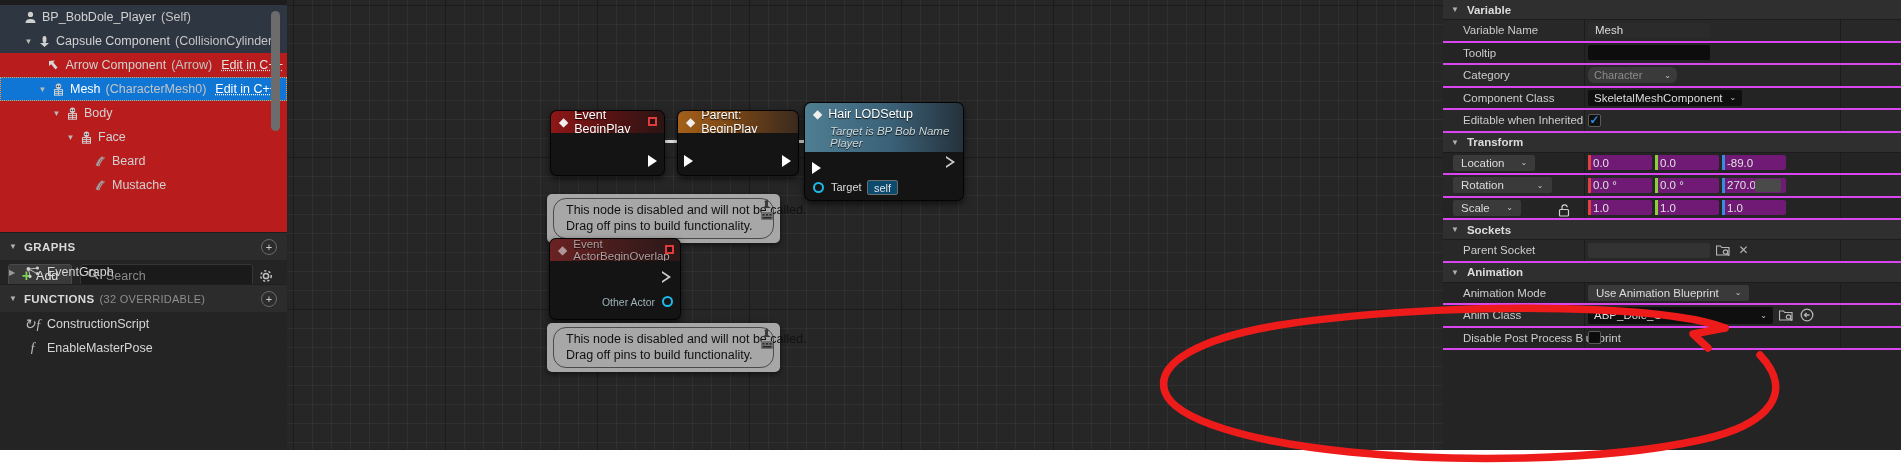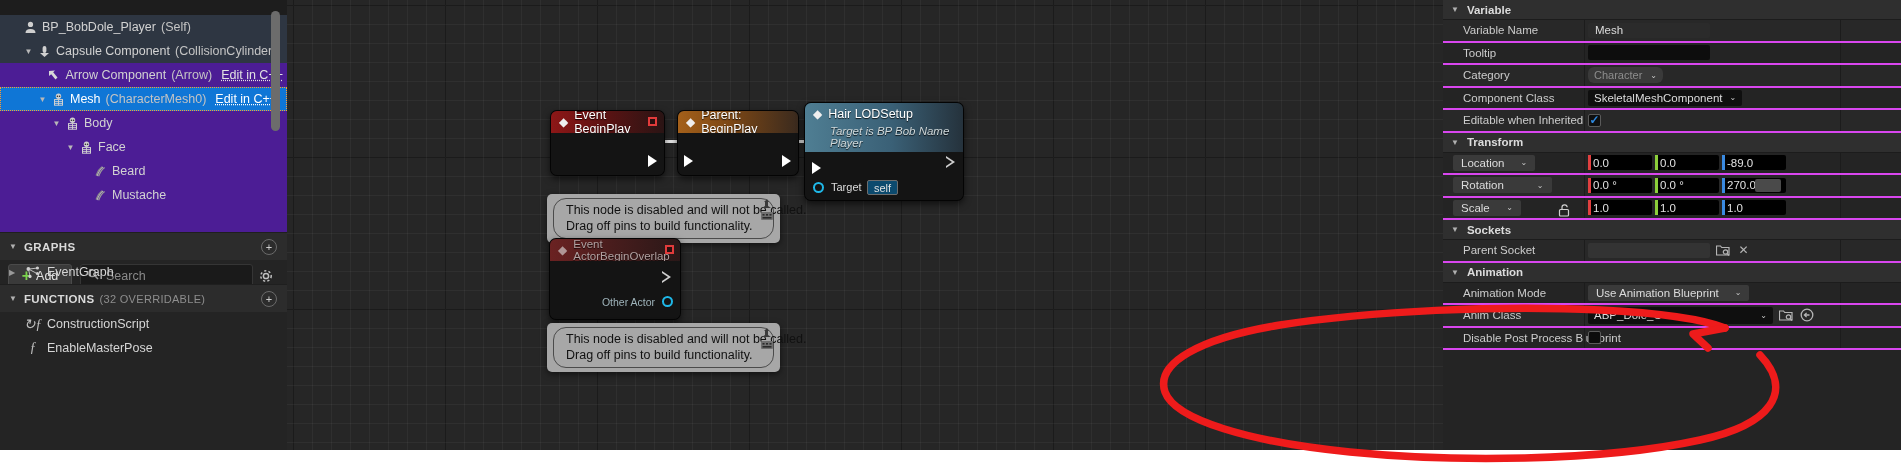--- a/index.html
+++ b/index.html
@@ -10,21 +10,21 @@
     font-size:11px; color:#c8c8c8;
     position:relative;
   }
   
   #app { position:absolute; left:0; top:0; width:1901px; height:450px; background:#1b1b1b; }
 
   
   #left-panel{ position:absolute; left:0; top:0; width:287px; height:450px; background:#1d1d1d; overflow:hidden; }
 
   
-  #components-tree{ position:absolute; left:0; top:15px; width:287px; height:232px; background:#4c1d95; }
+  #components-tree{ position:absolute; left:0; top:5px; width:287px; height:232px; background:#b91c1c; }
   .tree-row{ position:relative; height:24px; display:flex; align-items:center; white-space:nowrap;
              font-size:12.5px; color:#d2d2d2; padding-right:4px; }
   .tree-row .ind{ display:inline-block; }
   .tree-arrow{ width:13px; height:24px; display:inline-flex; align-items:center; justify-content:center;
                color:#b8b8b8; font-size:8px; flex:0 0 13px; }
   .tree-ico{ width:18px; height:24px; display:inline-flex; align-items:center; justify-content:center; flex:0 0 18px; }
   .tree-lbl{ margin-left:3px; }
   .tree-sub{ color:#c4c4c4; }
   .edit-link{ margin-left:9px; color:#e2e2e2; text-decoration:underline; text-decoration-style:dotted; font-size:12.5px;}
   .row-hl{ background:#2e3642; }
@@ -137,27 +137,27 @@
   .d-sep2{ position:absolute; right:60px; top:0; bottom:0; width:1px; background:#1c1c1c; }
 
   .fld{ height:15px; background:#2b2b2b; border-radius:2px; display:flex; align-items:center;
         padding:0 7px; font-size:11.5px; color:#dcdcdc; }
   .fld-dark{ background:#0d0d0d; }
   .fld-w{ width:122px; }
   .combo{ height:16px; background:#0f0f0f; border-radius:2px; display:inline-flex; align-items:center;
           padding:0 6px; font-size:11.5px; color:#dcdcdc; gap:7px; }
   .combo .cv{ color:#dcdcdc; }
   .chev{ font-size:8px; color:#c8c8c8; }
-  .grey-combo{ height:16px; background:#3a3a3a; border-radius:6px; display:inline-flex; align-items:center; padding:0 6px; gap:8px;}
+  .grey-combo{ height:16px; background:#3a3a3a; border-radius:6px; display:inline-flex; align-items:center; padding:0 6px; gap:22px;}
   .grey-combo .cv{ color:#8d8d8d; }
   .chk{ width:13px; height:13px; background:#0c0c0c; border:1px solid #5a5a5a; border-radius:2px;
         display:inline-flex; align-items:center; justify-content:center; }
   .chk.on{ background:#0f0f0f; }
   .chk .tick{ color:#2f8ae0; font-size:12px; font-weight:bold; line-height:1; }
-  .axis-in{ width:64px; height:15px; background:#000000; border-radius:2px; display:flex; align-items:center;
+  .axis-in{ width:64px; height:15px; background:#701a75; border-radius:2px; display:flex; align-items:center;
             font-size:11.5px; color:#e0e0e0; padding-left:5px; margin-right:3px; position:relative; }
   .axis-in:before{ content:""; position:absolute; left:0; top:0; bottom:0; width:2.5px; }
   .ax-x:before{ background:#e04040; } .ax-y:before{ background:#8ccf3a; } .ax-z:before{ background:#3a8ae0; }
   .axis-in .hl{ position:absolute; right:5px; top:1px; bottom:1px; width:26px; background:#4a4a4a; border-radius:2px; }
   .dd-btn{ height:16px; background:#3a3a3a; border-radius:2px; display:inline-flex; align-items:center;
            padding:0 8px; gap:16px; font-size:11.5px; color:#dcdcdc; min-width:76px; justify-content:space-between;}
   .icobtn{ width:17px; height:16px; display:inline-flex; align-items:center; justify-content:center;
            color:#b5b5b5; font-size:12px; margin-left:4px; }
 
   

